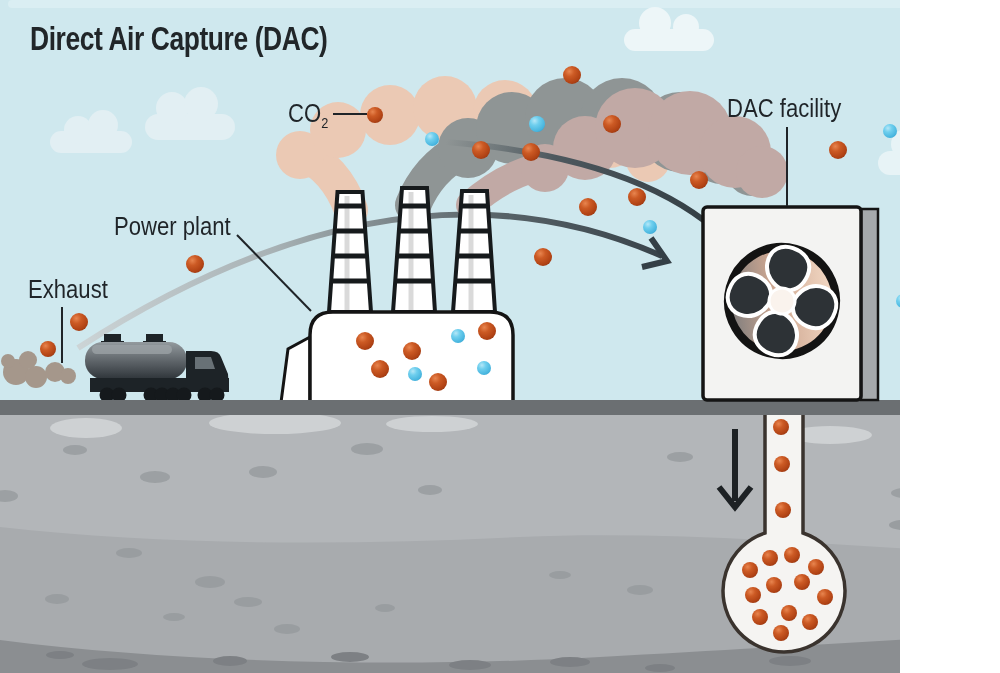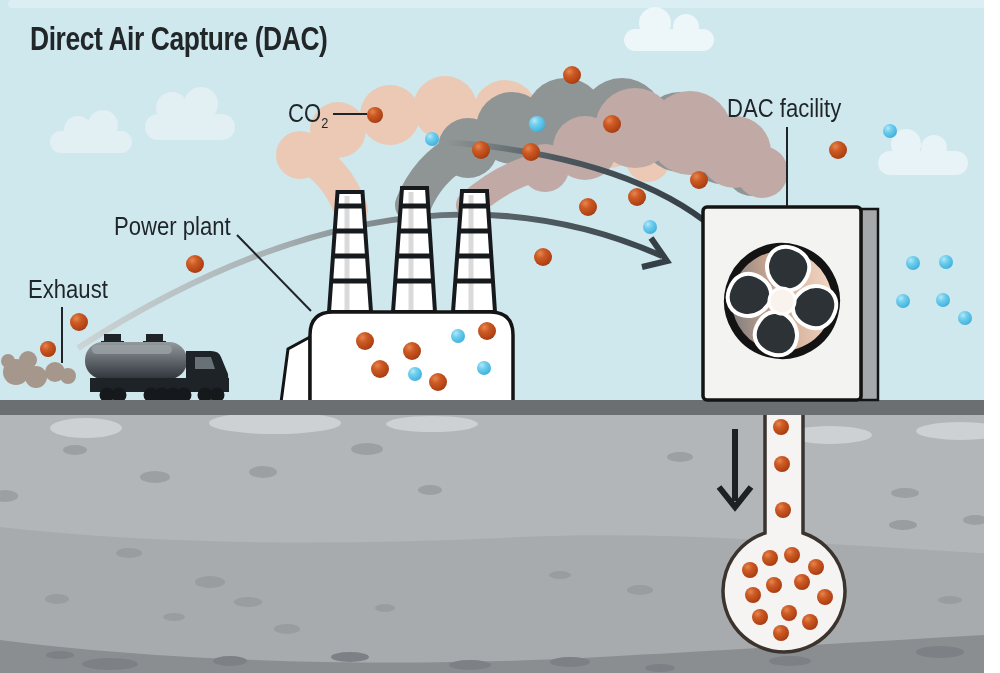--- a/index.html
+++ b/index.html
@@ -1,16 +1,16 @@
 <!DOCTYPE html>
 <html><head>
 <meta charset="utf-8">
 <style>
   html,body{margin:0;padding:0;background:#ffffff;}
-  #stage{position:relative;width:984px;height:673px;overflow:hidden;
+  #stage{position:relative;width:900px;height:673px;overflow:hidden;
          font-family:"Liberation Sans",sans-serif;text-align:right;}
   #scene{position:absolute;left:0;top:0;}
   .lbl{position:absolute;color:#1f2428;font-size:26px;line-height:1.05;
        transform:scaleX(.85);transform-origin:left top;white-space:nowrap;}
   .lbl sub{font-size:15px;}
   #title{position:absolute;left:30px;top:20px;color:#212629;font-weight:700;
          font-size:33px;letter-spacing:-.5px;transform:scaleX(.8);
          transform-origin:left top;white-space:nowrap;}
 </style>
 </head>

